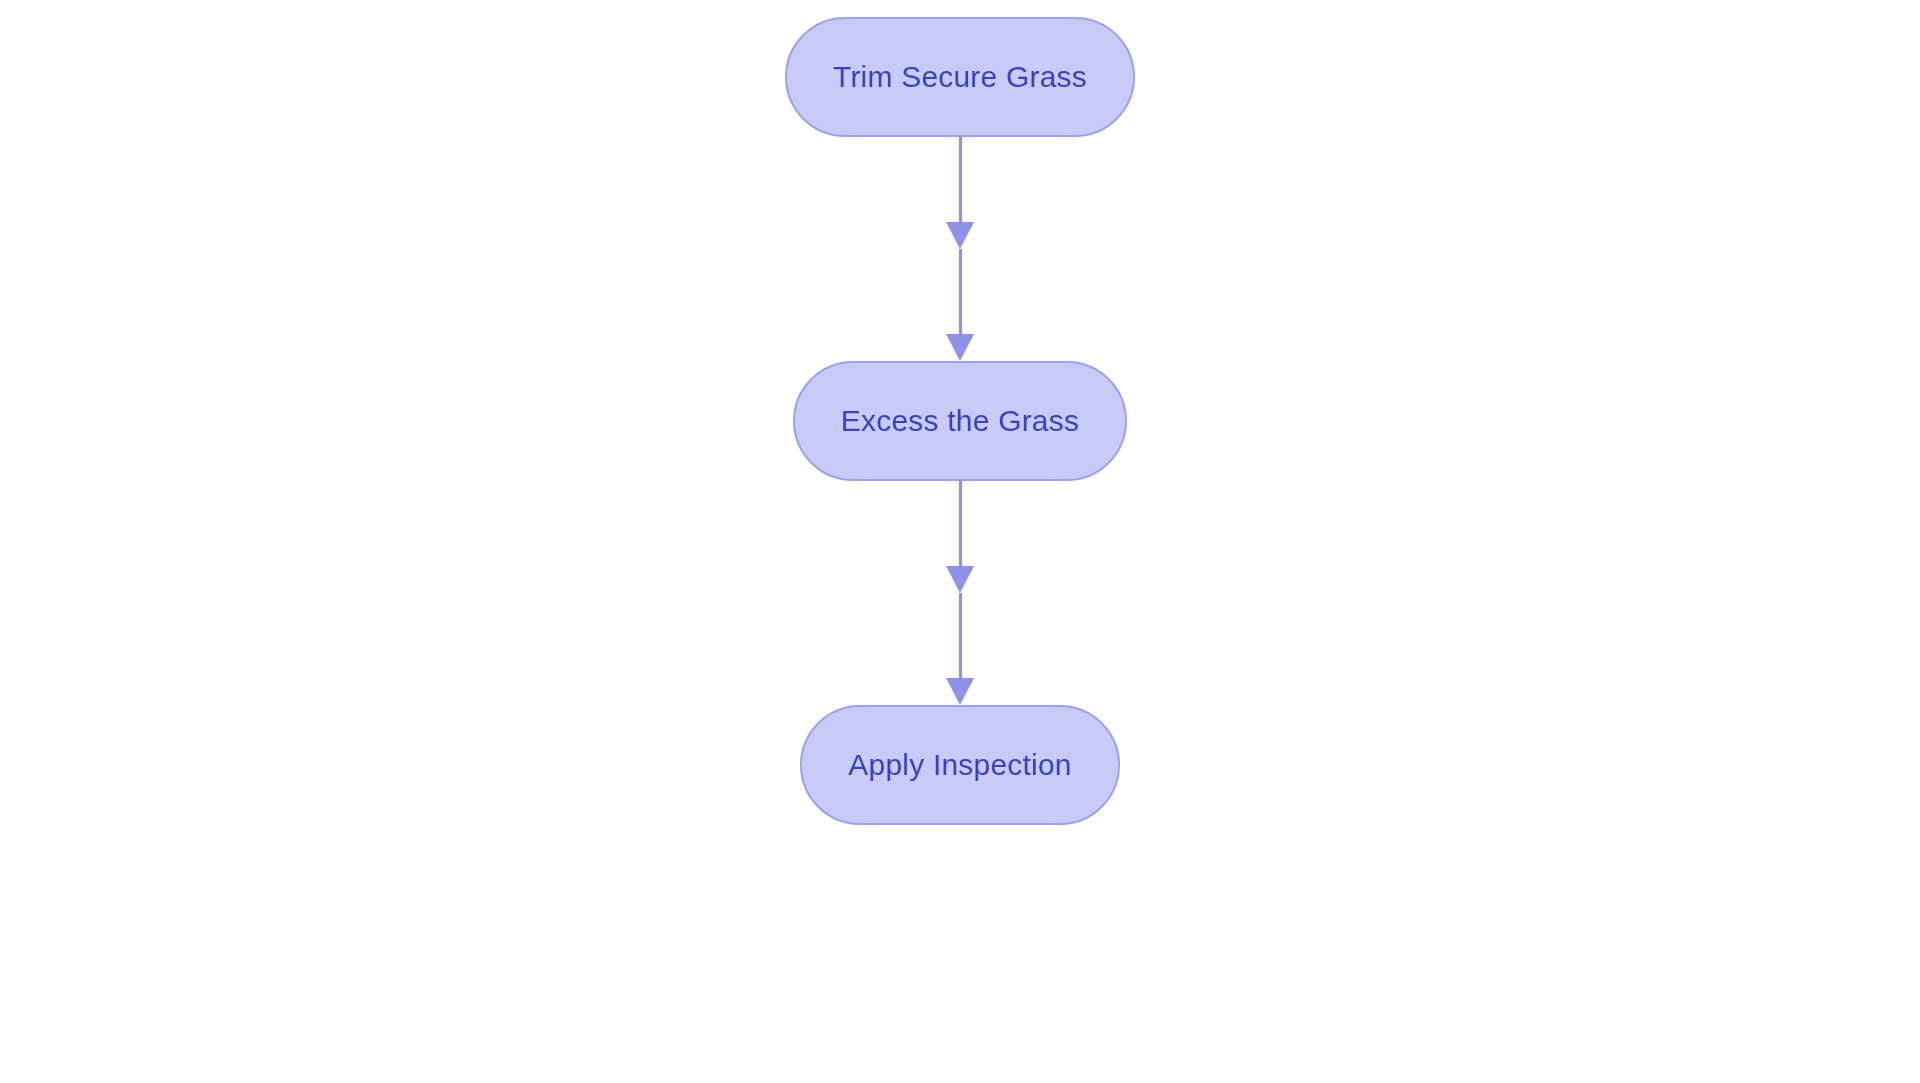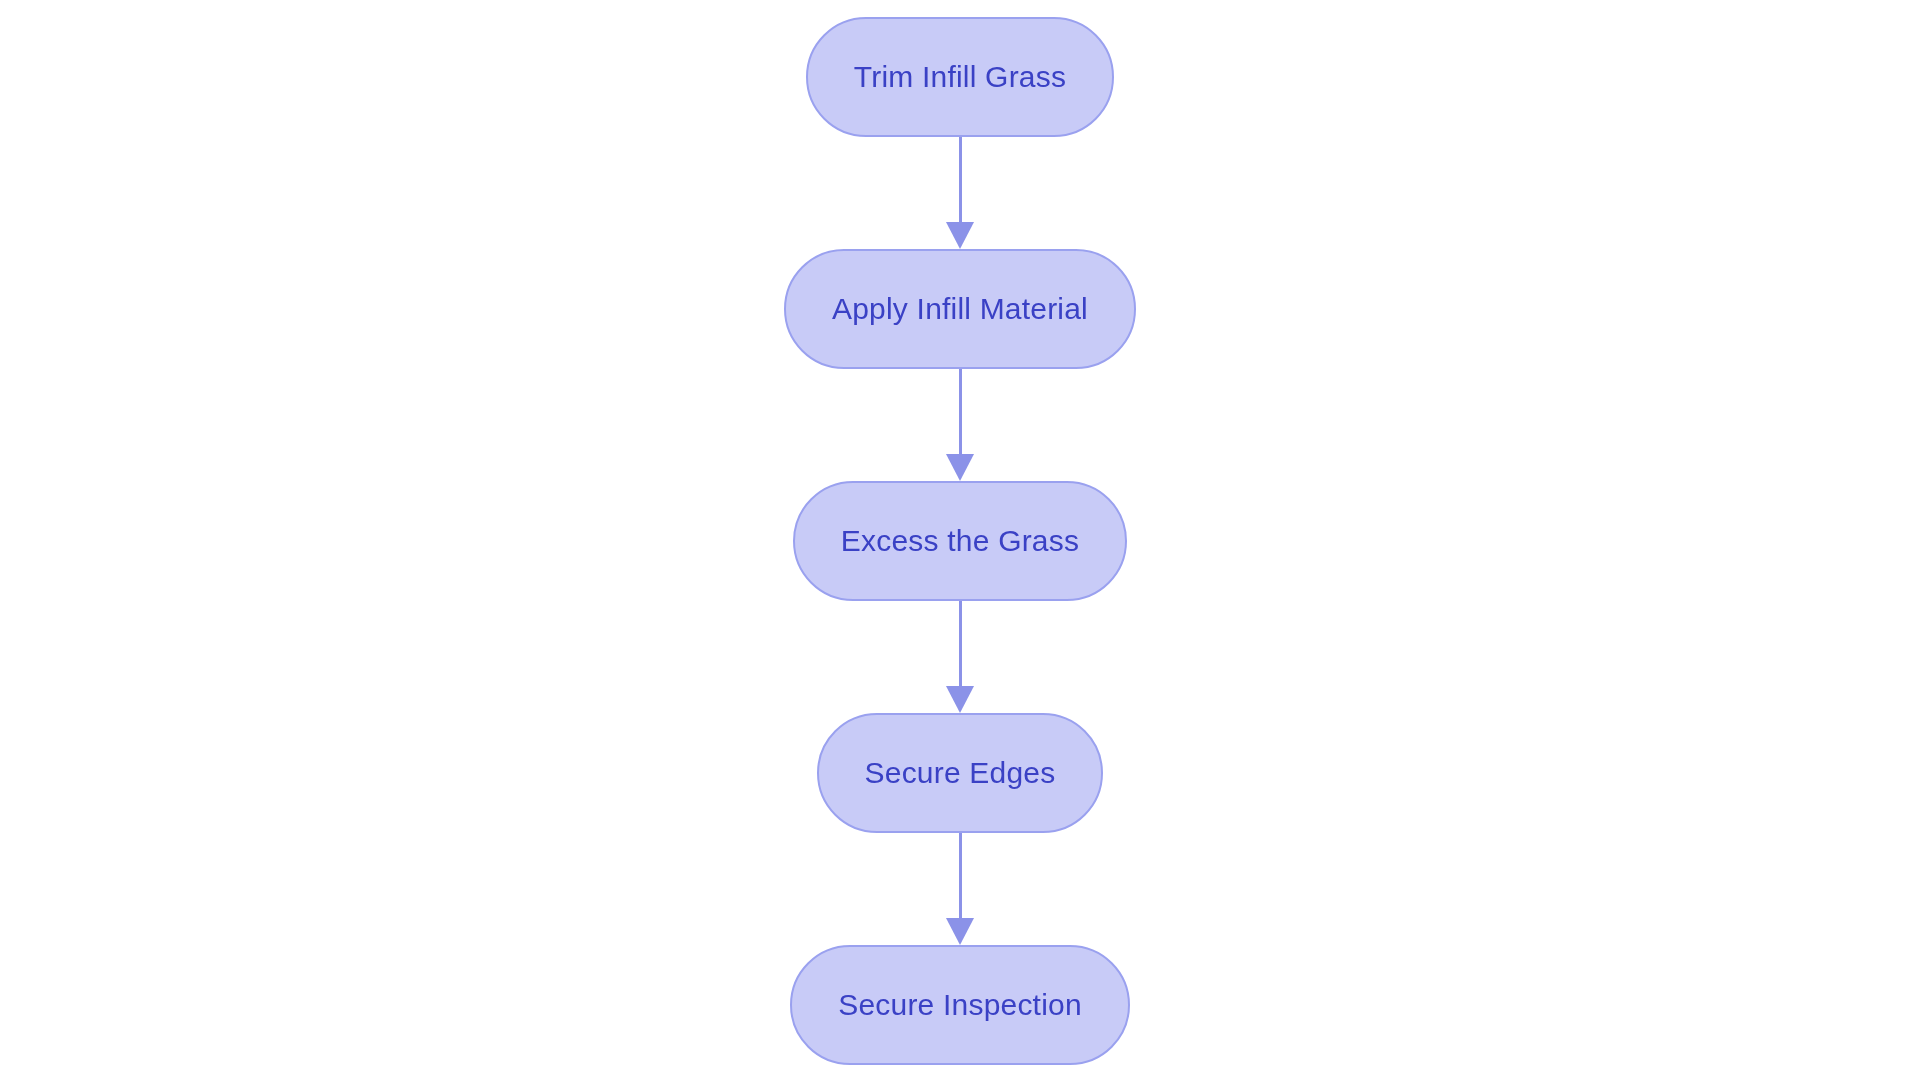--- a/index.html
+++ b/index.html
@@ -60,52 +60,46 @@
     border-right: 14px solid transparent;
     border-top: 27px solid var(--arrow);
   }
 </style>
 </head>
 <body>
 
 <div class="canvas">
 
   <div class="node">
-    <span>Trim Infill Grass</span>
+    <span>Trim Secure Grass</span>
   </div>
 
   <div class="connector">
     <div class="line"></div>
     <div class="head"></div>
   </div>
 
-  <div class="node">
-    <span>Apply Infill Material</span>
-  </div>
 
   <div class="connector">
     <div class="line"></div>
     <div class="head"></div>
   </div>
 
   <div class="node">
     <span>Excess the Grass</span>
   </div>
 
   <div class="connector">
     <div class="line"></div>
     <div class="head"></div>
   </div>
 
-  <div class="node">
-    <span>Secure Edges</span>
-  </div>
 
   <div class="connector">
     <div class="line"></div>
     <div class="head"></div>
   </div>
 
   <div class="node">
-    <span>Secure Inspection</span>
+    <span>Apply Inspection</span>
   </div>
 
 </div>
 
 </body></html>

